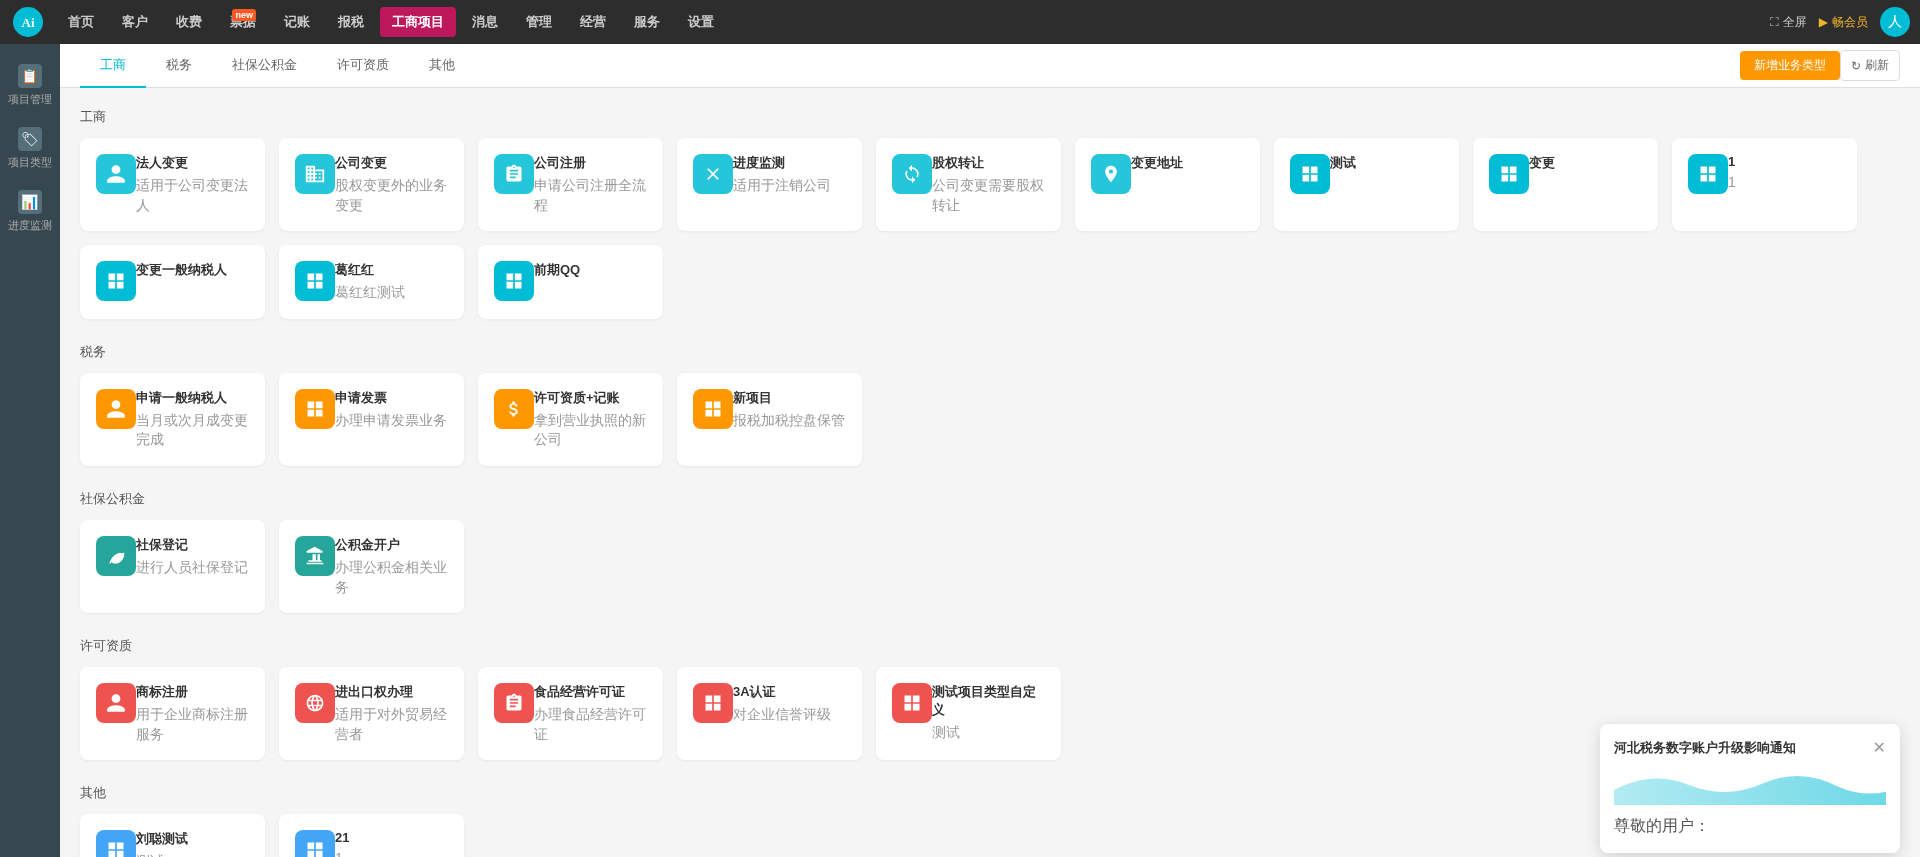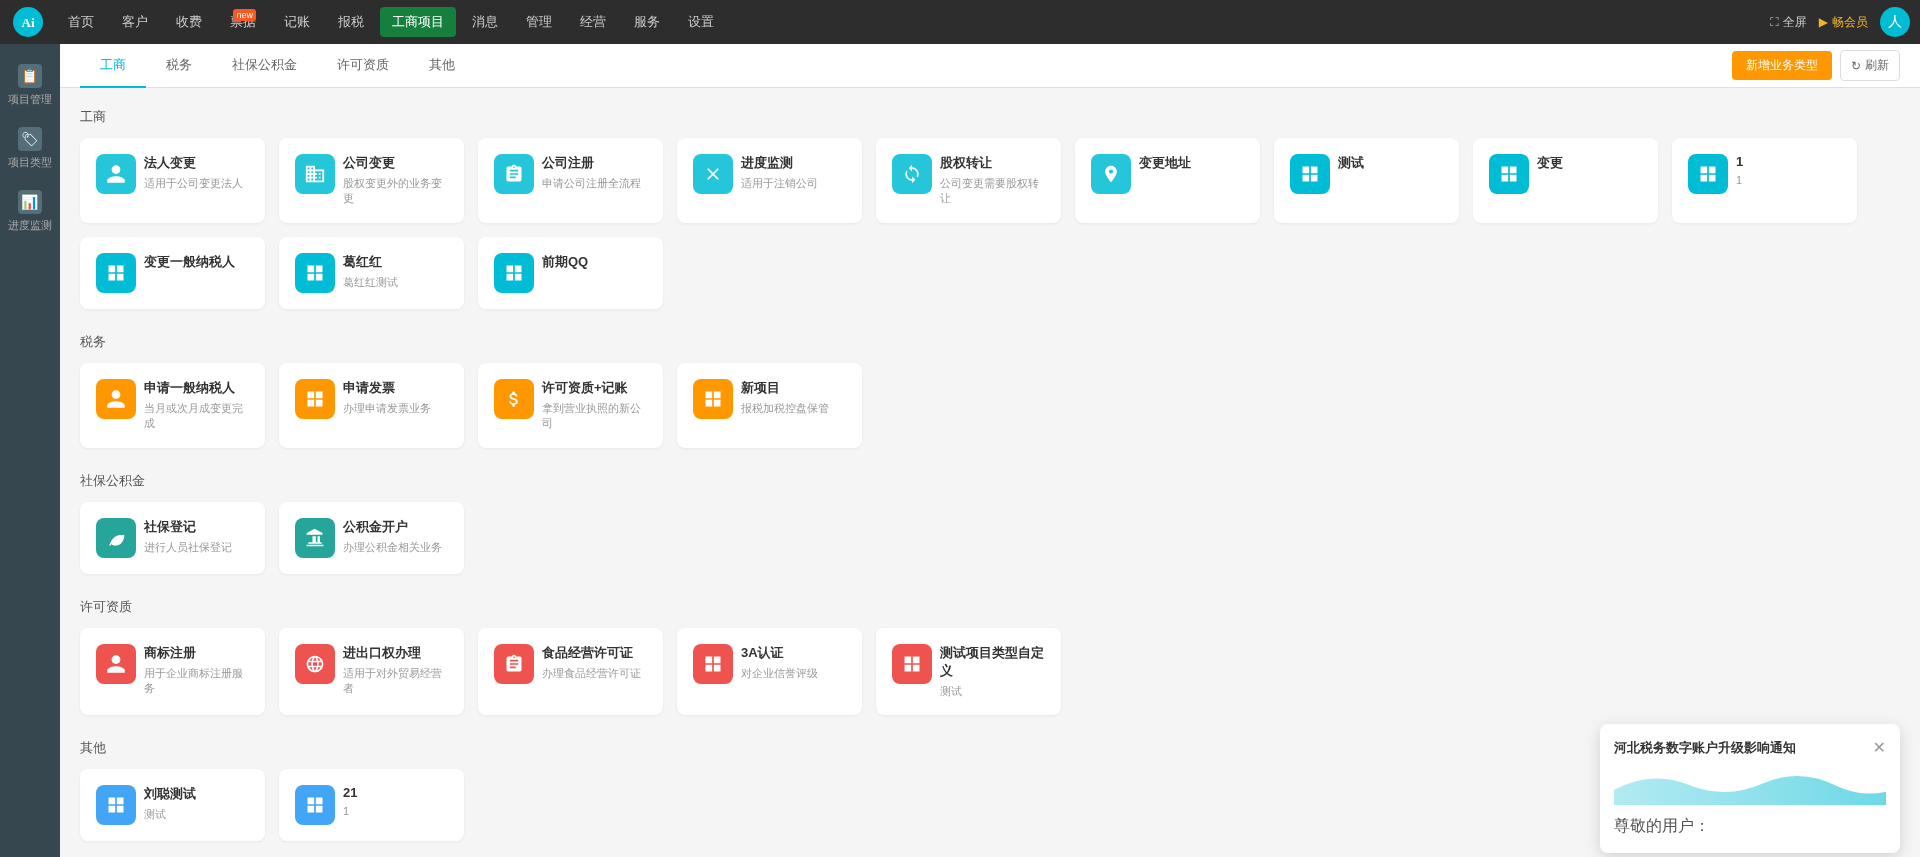--- a/index.html
+++ b/index.html
@@ -32,23 +32,24 @@
       gap: 4px;
     }
     .nav-item {
       color: #ccc;
       padding: 6px 12px;
       cursor: pointer;
       font-size: 13px;
       border-radius: 3px;
       position: relative;
       white-space: nowrap;
+      font-weight: bold;
     }
     .nav-item.active {
-      background: #15803d;
+      background: #be185d;
       color: #fff;
       border-radius: 4px;
     }
     .nav-item .badge-new {
       position: absolute;
       top: 2px;
       right: 12px;
       background: #ff5722;
       color: #fff;
       font-size: 9px;
@@ -153,21 +154,20 @@
       font-size: 13px;
       border-bottom: 2px solid transparent;
       margin-bottom: -1px;
     }
     .sub-tab.active {
       color: #00bcd4;
       border-bottom: 2px solid #00bcd4;
     }
     .sub-nav-actions {
       display: flex;
-      gap: 8px;
       align-items: center;
     }
     .btn-add-type {
       background: #ff9800;
       color: #fff;
       border: none;
       padding: 6px 14px;
       border-radius: 4px;
       cursor: pointer;
       font-size: 12px;
@@ -204,21 +204,21 @@
       margin-bottom: 24px;
     }
 
     .card {
       background: #fff;
       border-radius: 8px;
       padding: 16px;
       width: 185px;
       display: flex;
       align-items: flex-start;
-      gap: 8px;
+      gap: 0;
       cursor: pointer;
       box-shadow: 0 1px 3px rgba(0,0,0,0.06);
       transition: box-shadow 0.2s;
     }
 
     .card-icon {
       width: 40px;
       height: 40px;
       border-radius: 8px;
       display: flex;
@@ -230,21 +230,21 @@
     }
 
     .card-info { flex: 1; min-width: 0; }
     .card-title {
       font-size: 13px;
       font-weight: 600;
       color: #333;
       margin-bottom: 4px;
     }
     .card-desc {
-      font-size: 11px;
+      font-size: 14px;
       color: #999;
       line-height: 1.4;
       word-break: break-all;
     }
 
     
     .notification-popup {
       position: fixed;
       bottom: 4px;
       right: 20px;

